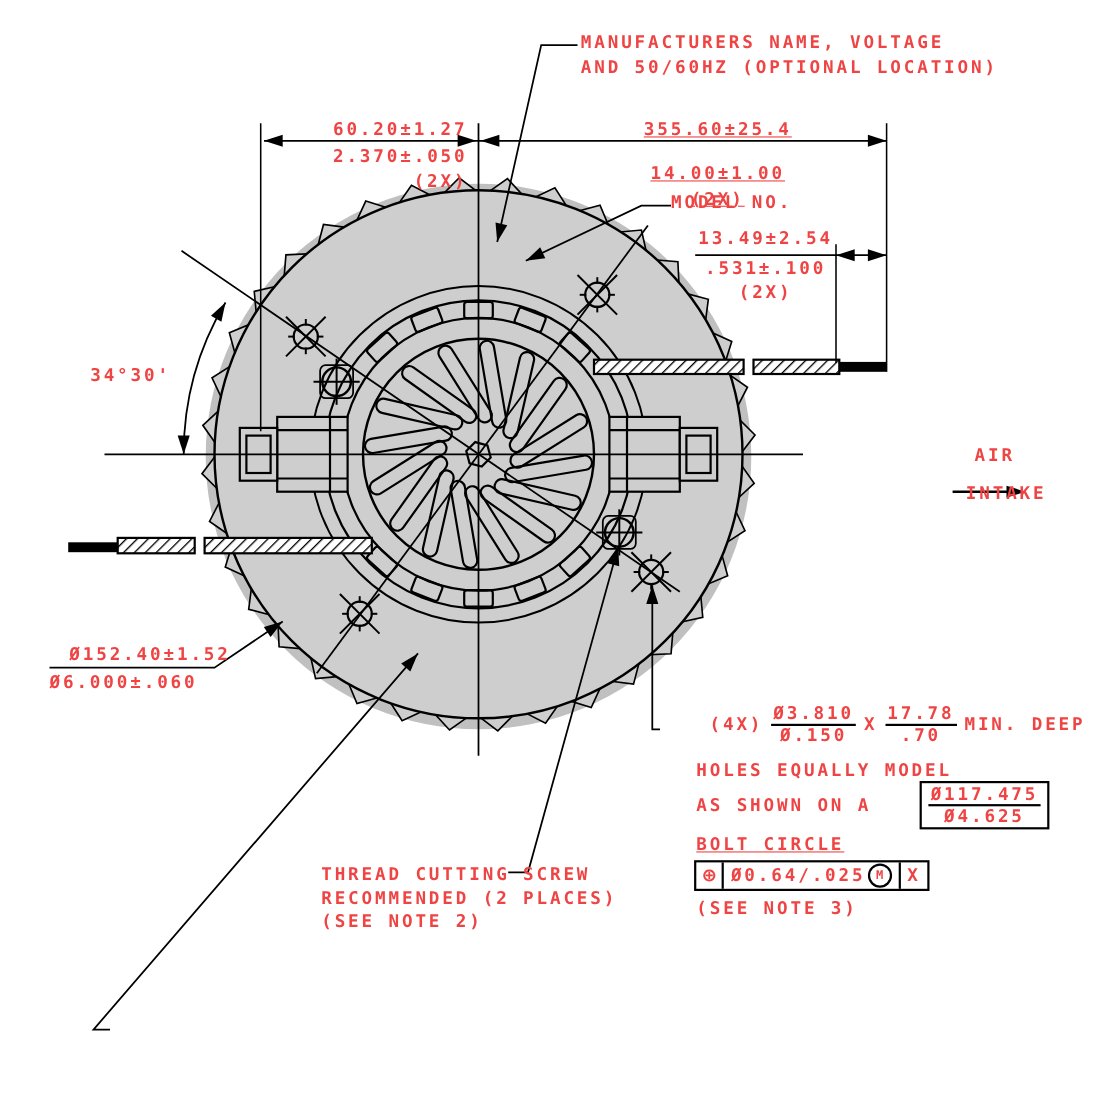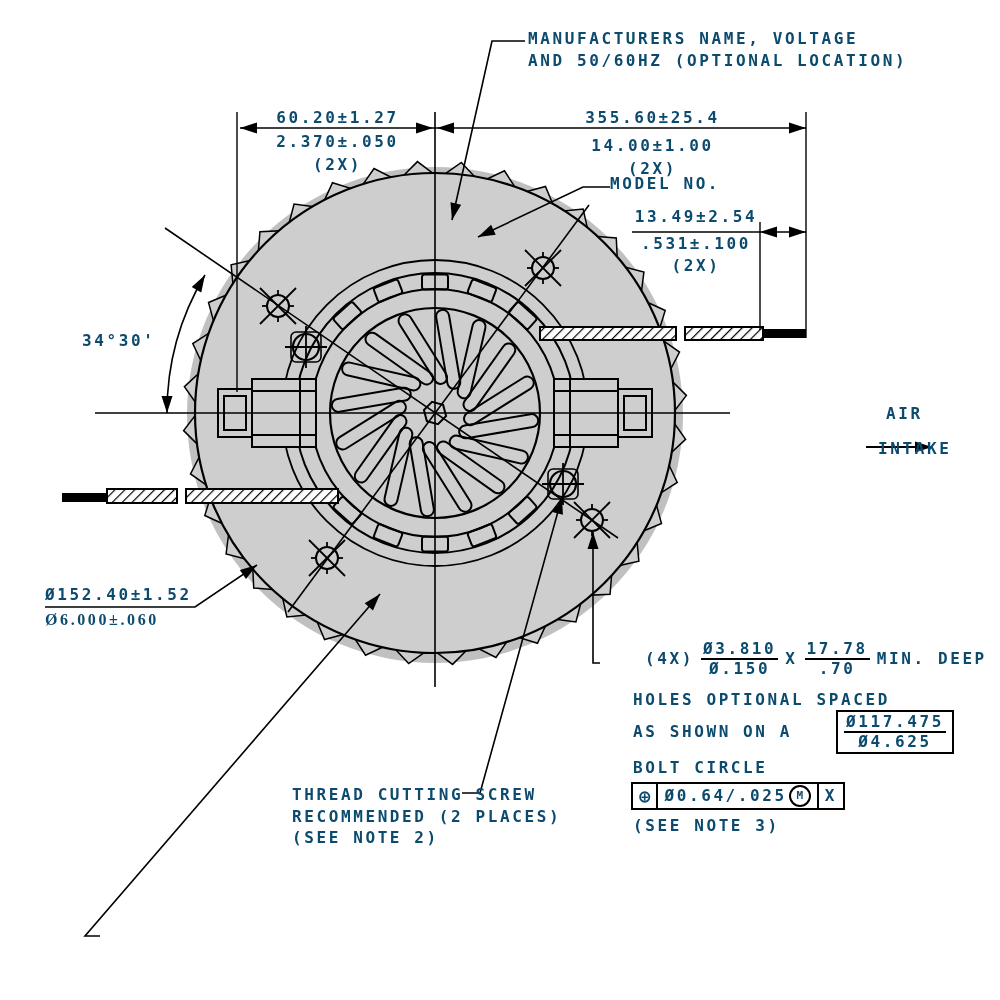--- a/index.html
+++ b/index.html
@@ -8,21 +8,21 @@
          font-family:"DejaVu Sans Mono", monospace;}
   svg{position:absolute;left:0;top:0;}
   .shadow{fill:var(--shadow);stroke:none;}
   .bodyc{fill:var(--gray);stroke:var(--line);stroke-width:2.2;}
   .ln{stroke:var(--line);stroke-width:1.6;fill:none;}
   .ln2{stroke:var(--line);stroke-width:2;fill:var(--gray);}
   .ring{stroke:var(--line);fill:none;}
   .lead{fill:url(#hatch);stroke:var(--line);stroke-width:2;}
   .solid{fill:var(--line);stroke:none;}
   .t{position:absolute;font:700 16px "DejaVu Sans Mono", monospace;letter-spacing:2.6px;
-     color:#0c4a6e;white-space:nowrap;line-height:20px;}
+     color:#ef4444;white-space:nowrap;line-height:20px;}
   .ctr{text-align:center;}
   .stack{display:flex;flex-direction:column;}
   .row{display:flex;align-items:center;gap:7px;}
   .frac{display:inline-flex;flex-direction:column;align-items:center;line-height:18px;}
   .frac .top{border-bottom:2.5px solid #000;padding:0 2px;}
   .boxed{border:2.2px solid #000;padding:1px 6px;}
   .fcf{display:inline-flex;border:2.2px solid #000;align-items:stretch;background:#fff;}
   .fcf>span{display:inline-flex;align-items:center;padding:1px 6px;border-right:2.2px solid #000;}
   .fcf>span:last-child{border-right:none;}
   .fcf .sym{font-size:19px;letter-spacing:0;}
@@ -238,71 +238,71 @@
         <polygon points="0,0 -17,-5.5 -17,5.5" fill="#000000" transform="translate(167,413) rotate(90)"></polygon>
         <polygon points="0,0 -17,-5.5 -17,5.5" fill="#000000" transform="translate(205,275) rotate(-60)"></polygon>
       </g>
   </svg>
 
   <div class="t" style="left:528px;top:28px;line-height:22px;">
     <div>MANUFACTURERS NAME, VOLTAGE</div>
     <div>AND 50/60HZ (OPTIONAL LOCATION)</div>
   </div>
 
-  <div class="t ctr stack" style="left:250px;top:108px;width:175px;">
+  <div class="t ctr stack" style="left:250px;top:108px;width:175px;text-align:right;">
     <span>60.20±1.27</span>
     <span style="margin-top:4px;">2.370±.050</span>
     <span style="margin-top:3px;">(2X)</span>
   </div>
 
-  <div class="t ctr stack" style="left:560px;top:108px;width:185px;">
+  <div class="t ctr stack" style="left:560px;top:108px;width:185px;text-decoration:underline;">
     <span>355.60±25.4</span>
-    <span style="margin-top:8px;">14.00±1.00</span>
+    <span style="margin-top:20px;">14.00±1.00</span>
     <span style="margin-top:3px;">(2X)</span>
   </div>
 
   <div class="t" style="left:610px;top:174px;">MODEL NO.</div>
 
   <div class="t ctr" style="left:630px;top:207px;width:132px;">13.49±2.54</div>
   <div class="t ctr" style="left:630px;top:234px;width:132px;">.531±.100</div>
   <div class="t ctr" style="left:630px;top:256px;width:132px;">(2X)</div>
 
   <div class="t" style="left:82px;top:331px;">34°30'</div>
 
-  <div class="t" style="left:45px;top:585px;">Ø152.40±1.52</div>
-  <div class="t" style="left:45px;top:610px;font-family:Liberation Serif, serif;">Ø6.000±.060</div>
+  <div class="t" style="left:63px;top:585px;">Ø152.40±1.52</div>
+  <div class="t" style="left:45px;top:610px;">Ø6.000±.060</div>
 
   <div class="t" style="left:886px;top:404px;">AIR</div>
   <div class="t" style="left:878px;top:439px;">INTAKE</div>
 
   <div class="t row" style="left:597px;top:640px;margin-left:48px;">
     <span>(4X)</span>
     <span class="frac">
       <span class="top">Ø3.810</span>
       <span>Ø.150</span>
     </span>
     <span>X</span>
     <span class="frac">
       <span class="top">17.78</span>
       <span>.70</span>
     </span>
     <span>MIN. DEEP</span>
   </div>
 
-  <div class="t" style="left:633px;top:690px;">HOLES OPTIONAL SPACED</div>
+  <div class="t" style="left:633px;top:690px;">HOLES EQUALLY MODEL</div>
 
   <div class="t row" style="left:633px;top:710px;gap:44px;">
     <span>AS SHOWN ON A</span>
     <span class="boxed frac">
       <span class="top">Ø117.475</span>
       <span>Ø4.625</span>
     </span>
   </div>
 
-  <div class="t" style="left:633px;top:758px;">BOLT CIRCLE</div>
+  <div class="t" style="left:633px;top:758px;text-decoration:underline;">BOLT CIRCLE</div>
 
   <div class="t fcf" style="left:631px;top:782px;">
     <span class="sym">⊕</span>
     <span>
       <span>Ø0.64/.025</span>
       <span class="mcirc">M</span>
     </span>
     <span>X</span>
   </div>
 

